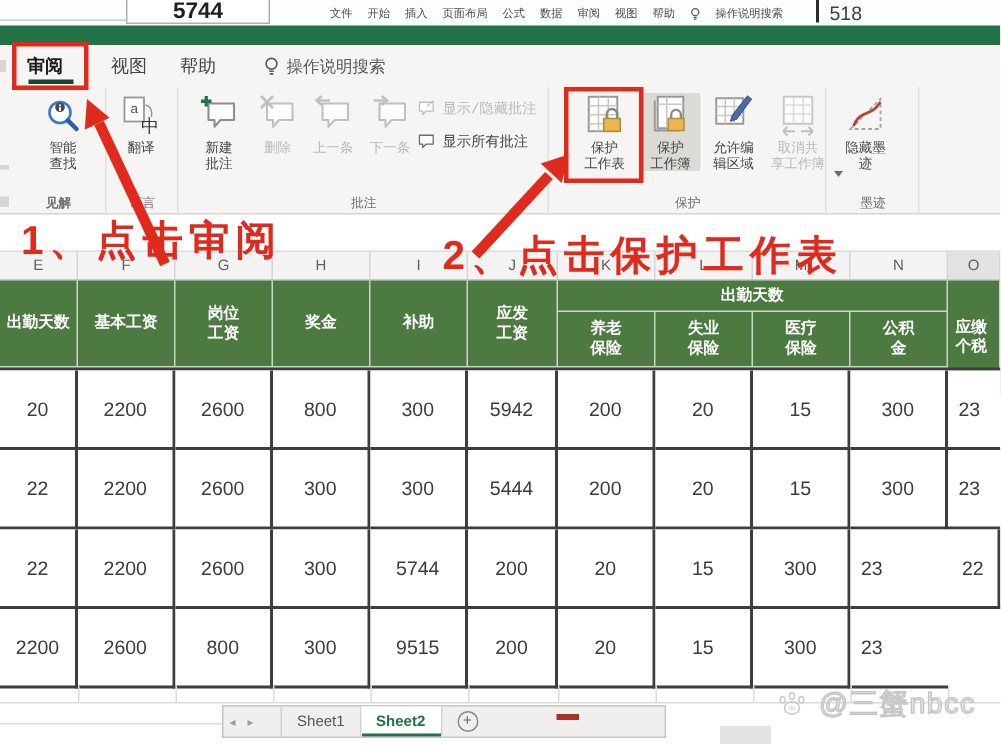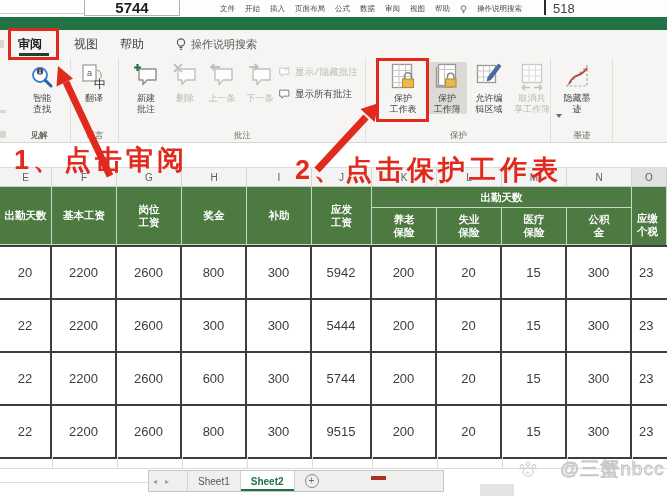--- a/index.html
+++ b/index.html
@@ -64,21 +64,21 @@
   .sheetbar {position:absolute; left:148px; top:470px; width:296px; height:22px; background:#f0efee;
              border:1px solid #c6c6c6; display:flex; align-items:center; font-size:10px; color:#555;}
   .snav {font-size:8px; color:#9a9a9a; padding:0 4px; cursor:pointer;}
   .stab {padding:0 10px; height:100%; display:flex; align-items:center; border-right:1px solid #d2d2d2; cursor:pointer;}
   .stab.first {border-left:1px solid #d2d2d2; margin-left:14px;}
   .stab.active {background:#fff; color:#1e7145; font-weight:bold; box-shadow:inset 0 -2px 0 #1e7145;}
   .addsheet {min-width:14px; height:14px; border:1px solid #8a8a8a; border-radius:50%; display:flex; align-items:center;
              justify-content:center; font-size:10px; color:#666; margin-left:10px; cursor:pointer; line-height:1;}
   .reddash {position:absolute; left:371px; top:476px; width:15px; height:4px; background:#a93226;}
 
-  .watermark {position:absolute; left:518px; top:456px; display:flex; align-items:center; gap:22px; z-index:5;}
+  .watermark {position:absolute; left:518px; top:456px; display:flex; align-items:center; gap:8px; z-index:5;}
   .wm-text {font-size:19px; letter-spacing:1px; color:#efefef; -webkit-text-stroke:1px #c6c6c6; white-space:nowrap;}
 
   
   .redbox {position:absolute; border:3px solid #e02a1e; z-index:30; pointer-events:none;}
   #redbox-review {left:8px; top:28px; width:51px; height:32px;}
   #redbox-protect {left:376px; top:58px; width:53px; height:64px;}
   .overlay {position:absolute; left:0; top:0; z-index:35; pointer-events:none;}
   .step {position:absolute; color:#e02a1e; font-size:27px; font-weight:600; letter-spacing:4px; z-index:40; white-space:nowrap; pointer-events:none;}
   #step1 {left:14px; top:142px;}
   #step2 {left:295px; top:152px;}
@@ -372,21 +372,20 @@
     <div class="td">5444</div>
     <div class="td">200</div>
     <div class="td">20</div>
     <div class="td">15</div>
     <div class="td">300</div>
     <div class="td tax">23</div>
 
     <div class="td">22</div>
     <div class="td">2200</div>
     <div class="td">2600</div>
-    <div class="td">600</div>
     <div class="td">300</div>
     <div class="td">5744</div>
     <div class="td">200</div>
     <div class="td">20</div>
     <div class="td">15</div>
     <div class="td">300</div>
     <div class="td tax">23</div>
 
     <div class="td">22</div>
     <div class="td">2200</div>

